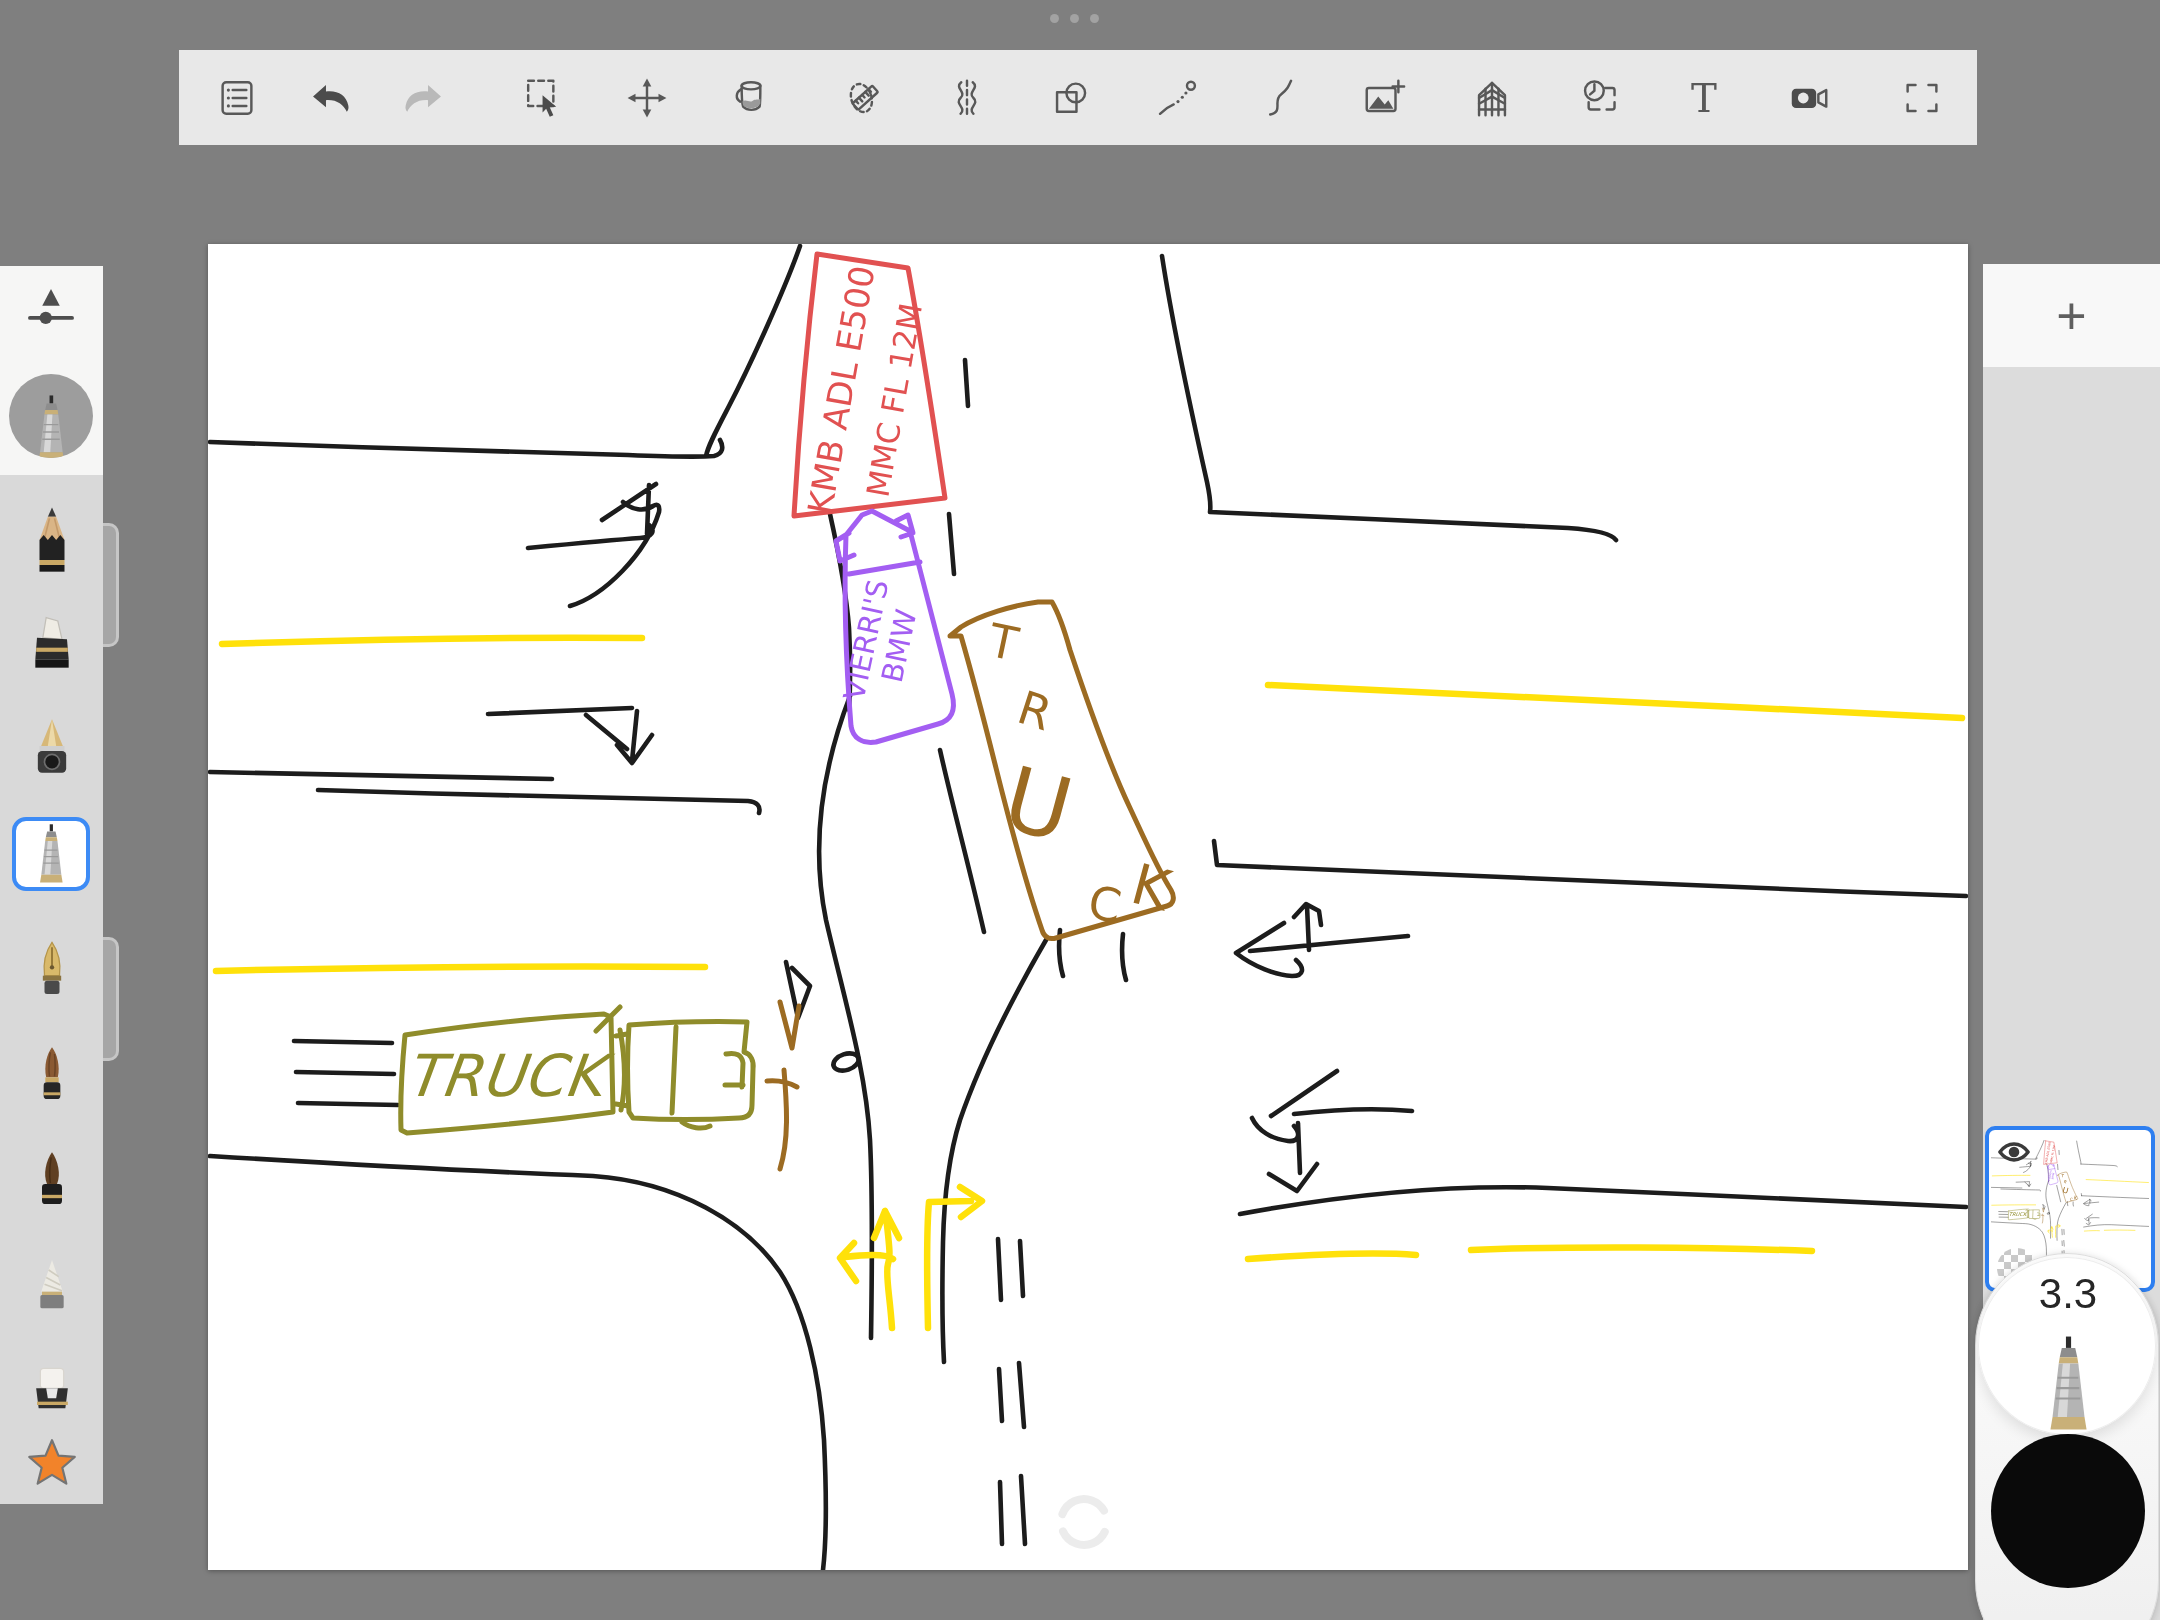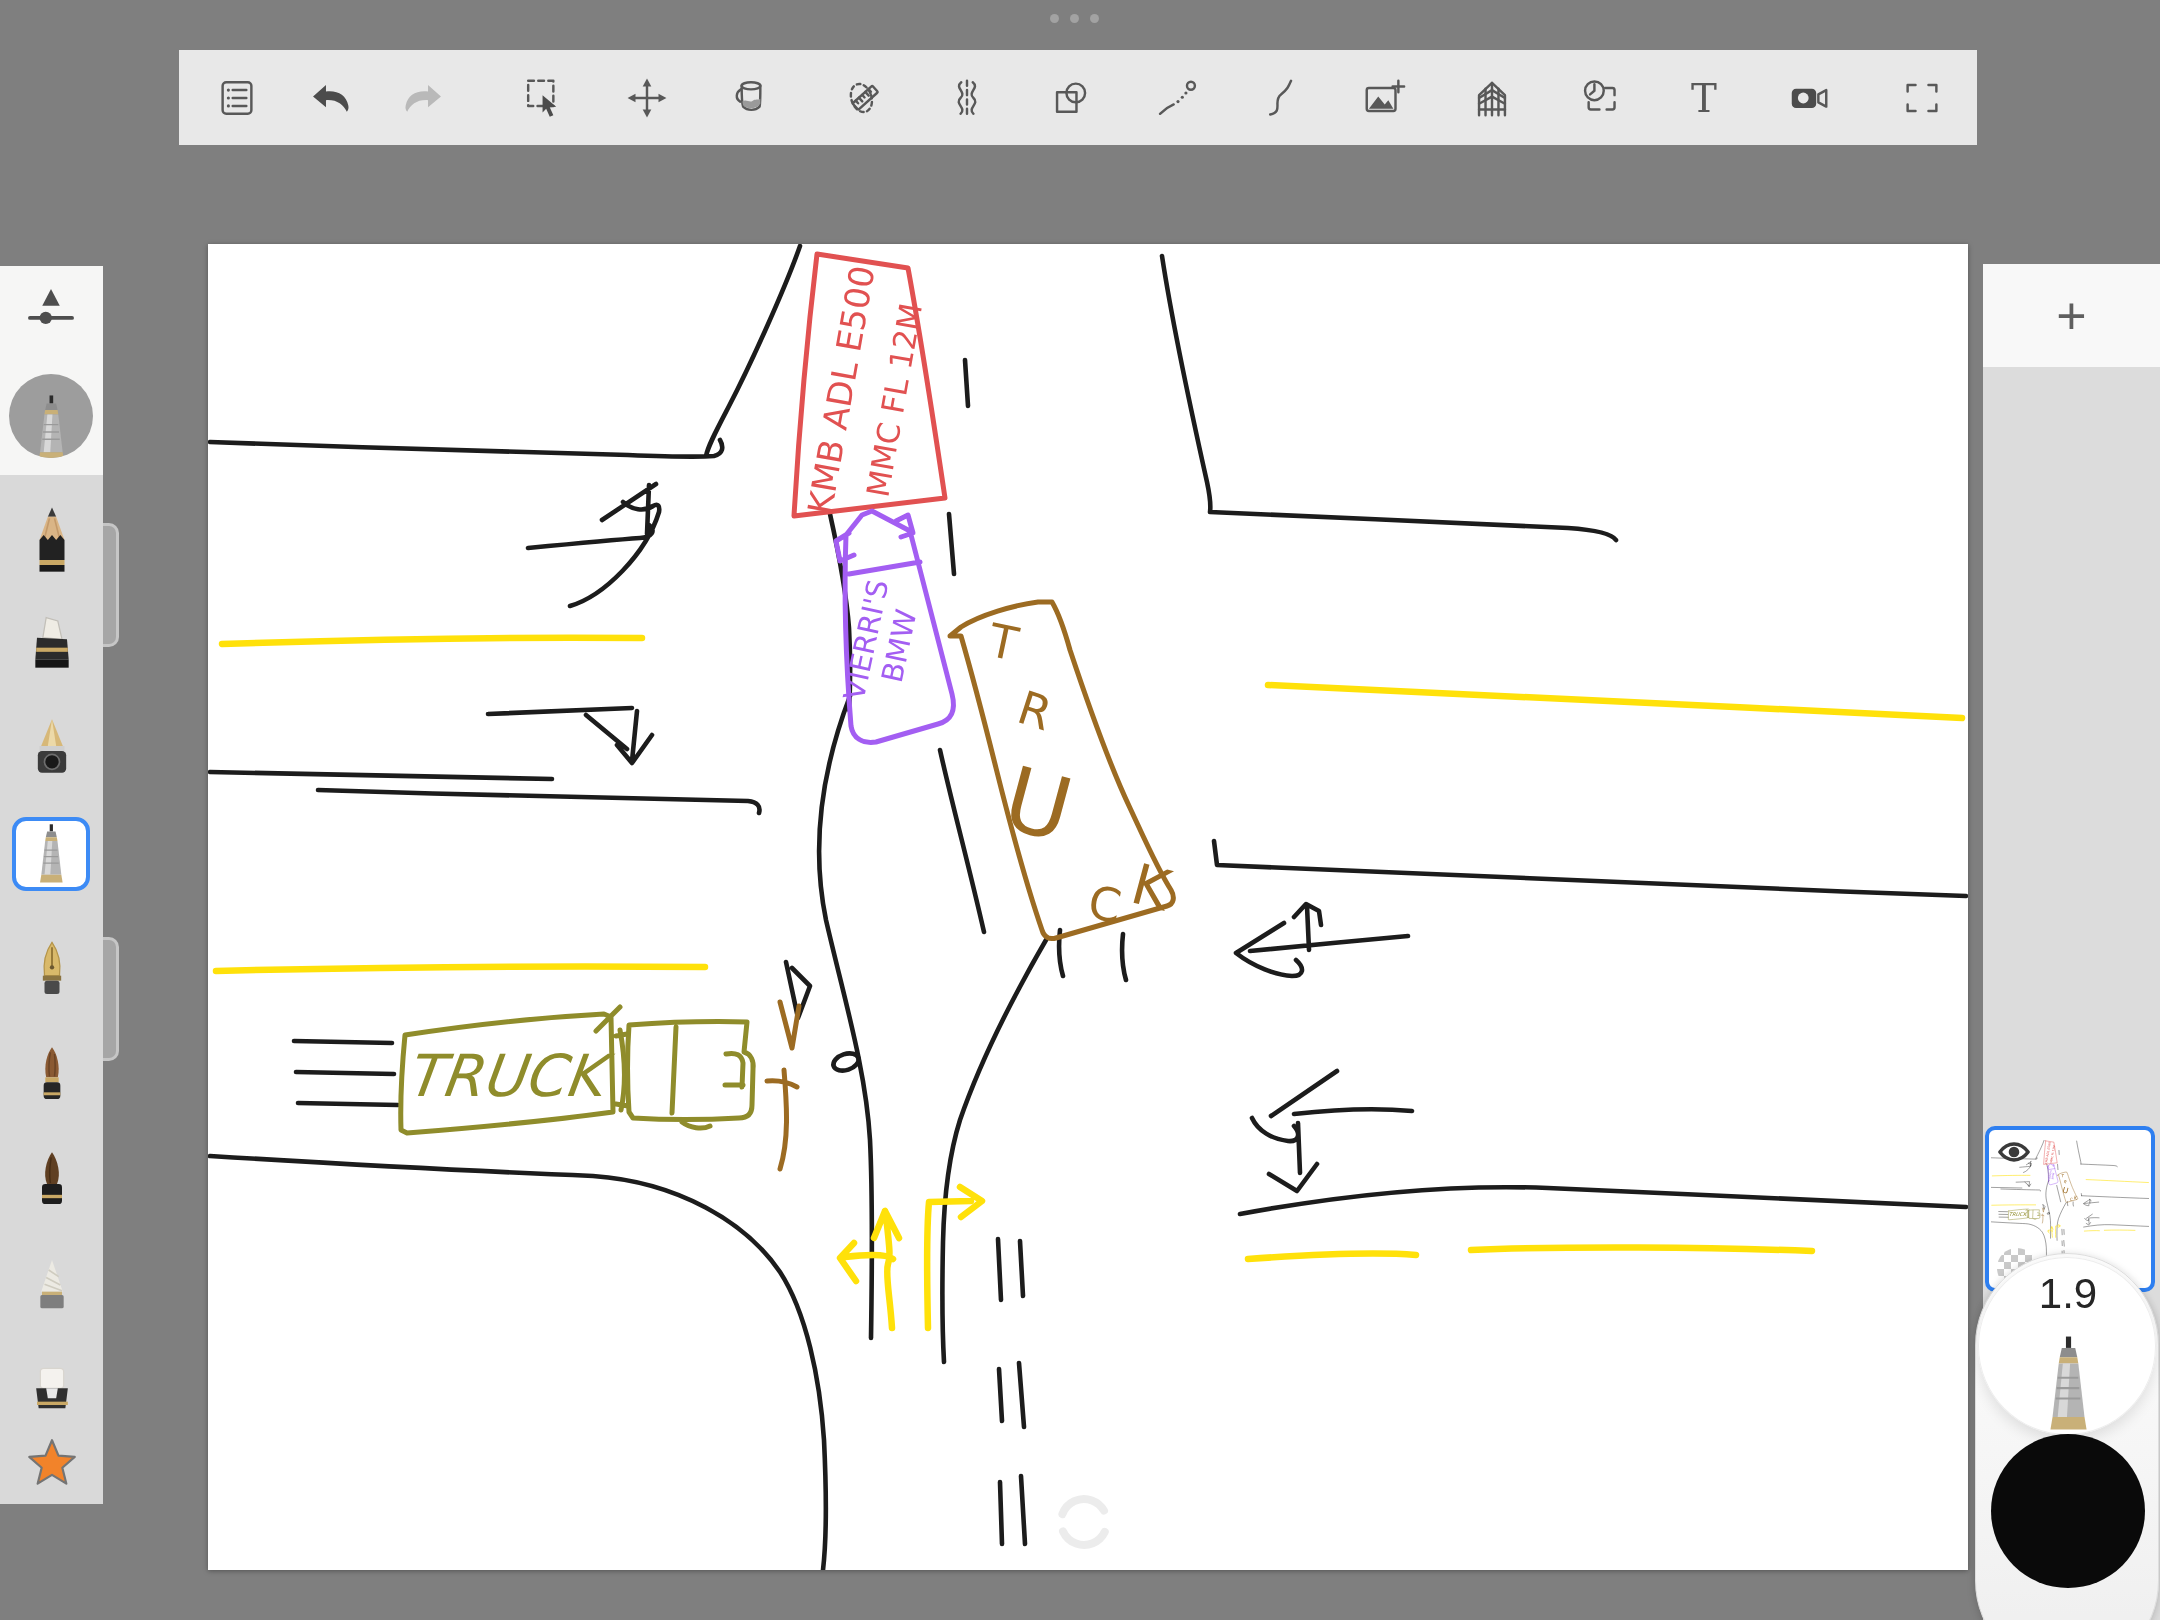--- a/index.html
+++ b/index.html
@@ -512,18 +512,18 @@
     </div>
   <svg class="thumb-eye" viewBox="0 0 40 34">
     <path d="M 4,17 C 13,5 27,5 36,17 C 27,29 13,29 4,17 Z" fill="none" stroke="#3a3a3a" stroke-width="4" stroke-linejoin="round"></path>
     <circle cx="20" cy="17" r="6" fill="#3a3a3a"></circle>
   </svg>
   <div class="thumb-checker"></div>
 </div>
 
 <div class="size-pill">
   <div class="size-circle"></div>
-  <div class="size-value">1.9</div>
+  <div class="size-value">3.3</div>
   <svg class="size-pen" viewBox="0 0 64 96">
       <use href="#glyph-fineliner"></use>
     </svg>
   <div class="color-swatch"></div>
 </div>
 
 </body></html>

